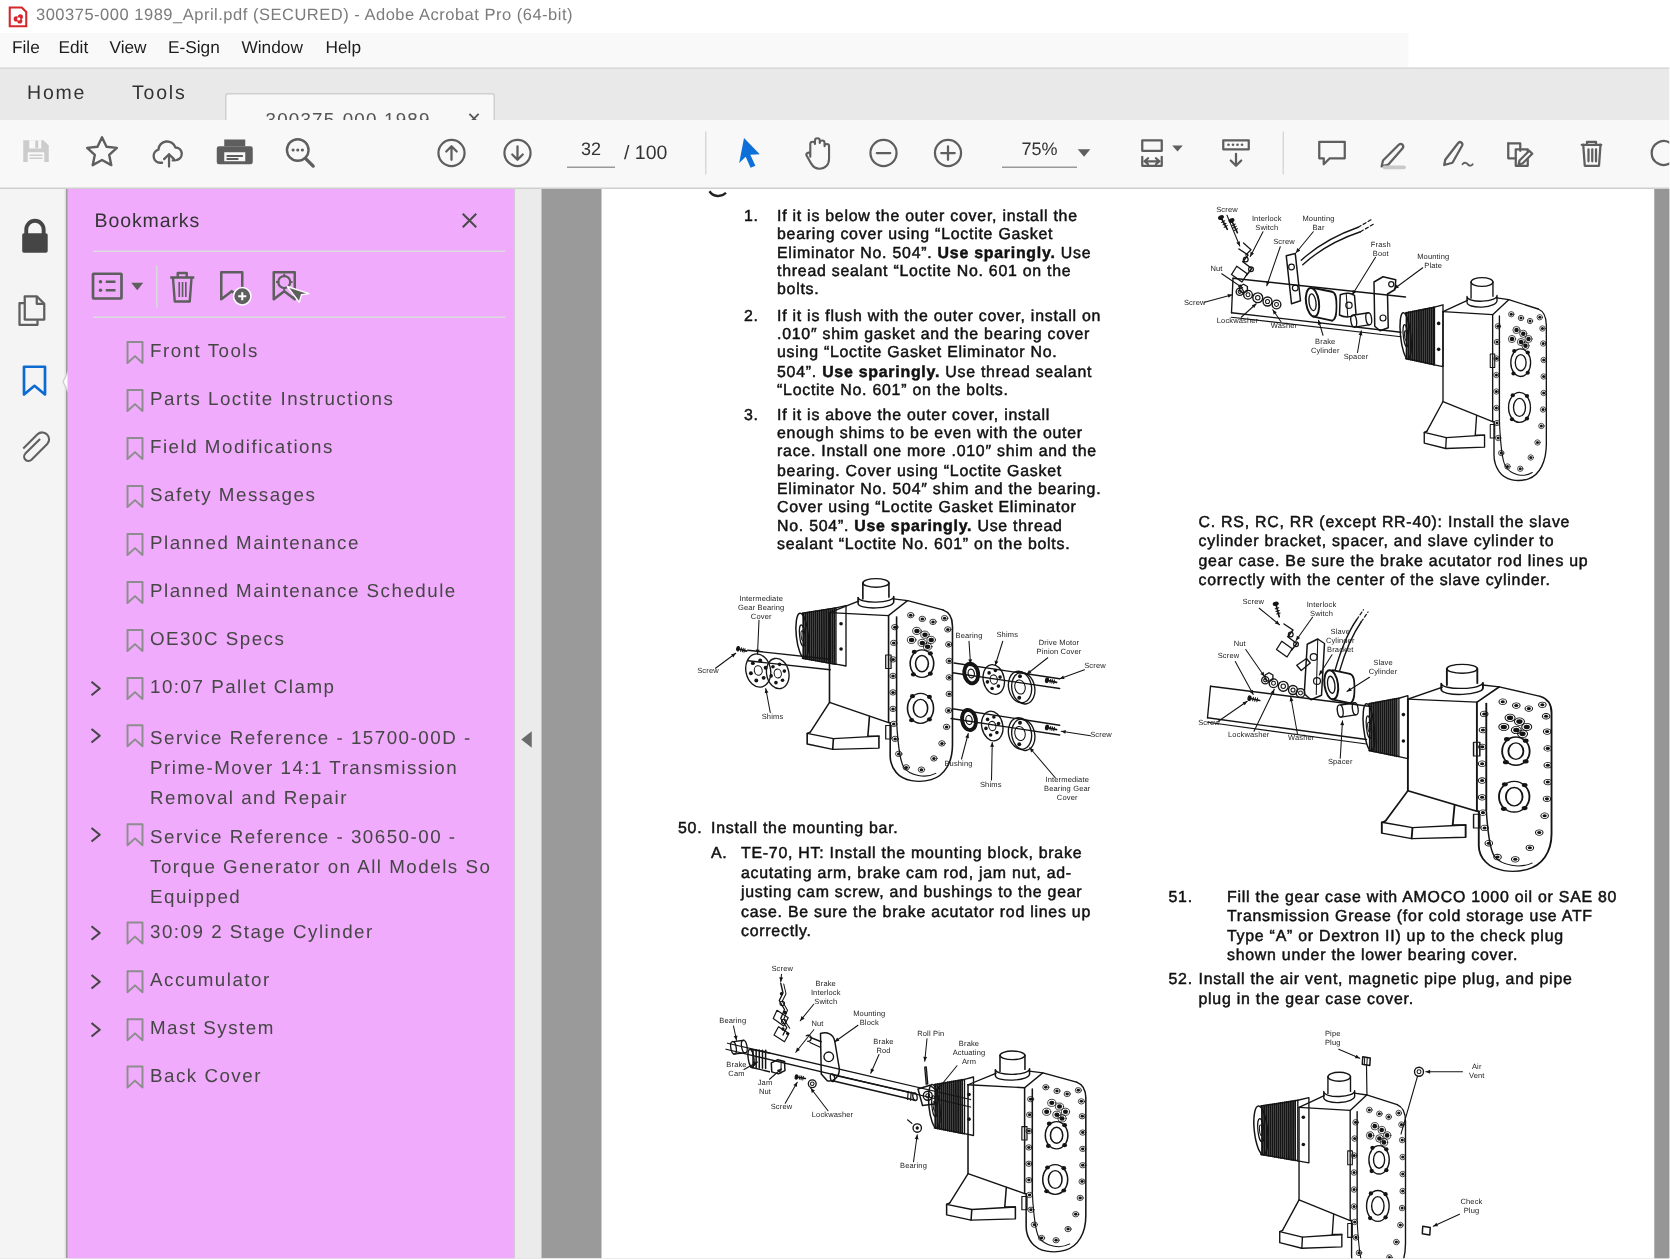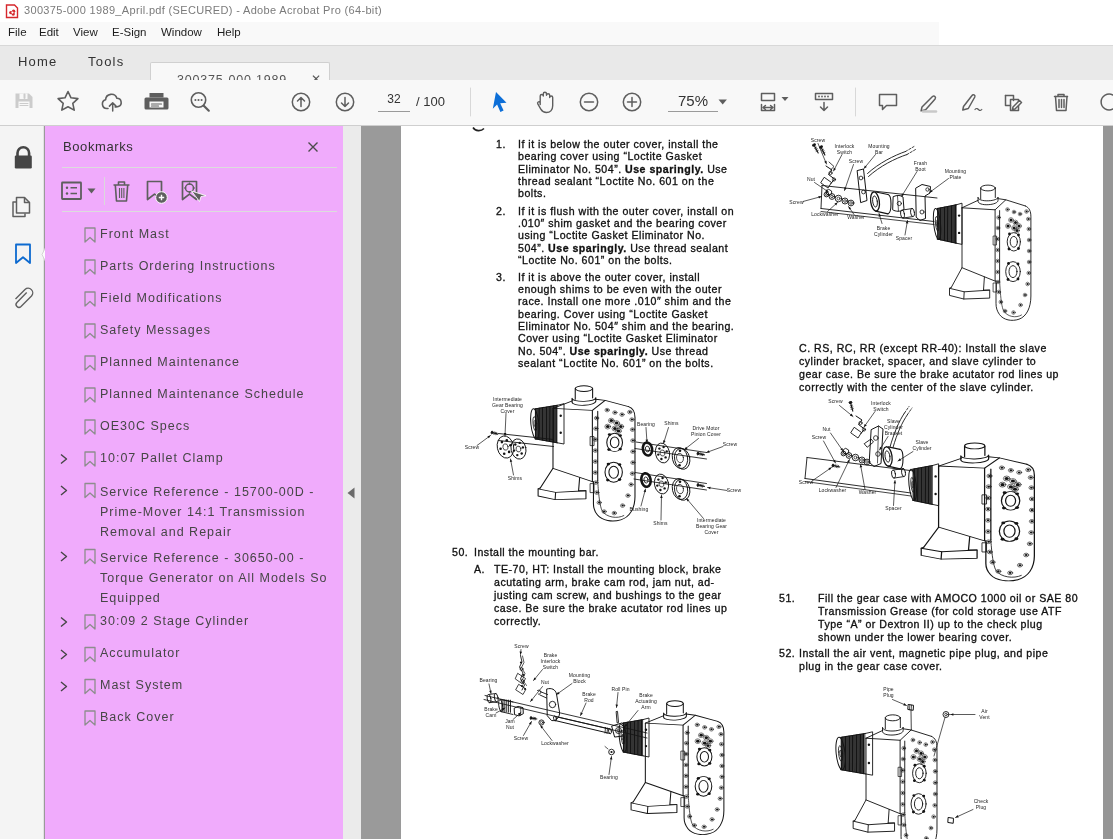--- a/index.html
+++ b/index.html
@@ -27,21 +27,21 @@
   #doctab .x { position:absolute; left:160px; top:9px; font-size:12px; color:#555; }
 
   
   #toolbar { left:0; top:80px; width:1113px; height:46px; background:#f8f8f8;
              border-bottom:1px solid #cfcfcf; }
   #pagenum { position:absolute; left:378px; top:12px; width:32px; height:20px;
              border-bottom:1px solid #9a9a9a; font-size:12px; color:#333;
              text-align:center; }
   #pagetotal { position:absolute; left:416px; top:14px; font-size:13px; color:#333; }
   #zoomval { position:absolute; left:668px; top:12px; width:50px; height:20px;
-             border-bottom:1px solid #9a9a9a; font-size:15px; color:#333; text-align:center; }
+             border-bottom:1px solid #9a9a9a; font-size:12px; color:#333; text-align:center; }
 
   
   #content { left:0; top:126px; width:1113px; height:713px; background:#9a9a9a; }
   #rail { left:0; top:0; width:44px; height:713px; background:#f4f4f4;
           border-right:1px solid #e2e2e2; }
   #panel { left:45px; top:0; width:298px; height:713px; background:#f0abfc; }
   #gutter { left:343px; top:0; width:18px; height:713px; background:#ebebeb; }
   #scrollbar { left:1103px; top:0; width:10px; height:713px; background:#969696; }
   #page { left:401px; top:0; width:702px; height:713px; background:#ffffff; }
 
@@ -265,22 +265,22 @@
         <path d="M40 458.5 h10 v14 l-5 -4.6 -5 4.6 z" stroke="#8d8d8d"></path>
         <path d="M40 490 h10 v14 l-5 -4.6 -5 4.6 z" stroke="#8d8d8d"></path>
         <path d="M16 233.5 l5.5 4.5 -5.5 4.5" stroke="#454545" stroke-width="1.4"></path>
         <path d="M16 265 l5.5 4.5 -5.5 4.5" stroke="#454545" stroke-width="1.4"></path>
         <path d="M16 331 l5.5 4.5 -5.5 4.5" stroke="#454545" stroke-width="1.4"></path>
         <path d="M16 396.5 l5.5 4.5 -5.5 4.5" stroke="#454545" stroke-width="1.4"></path>
         <path d="M16 429 l5.5 4.5 -5.5 4.5" stroke="#454545" stroke-width="1.4"></path>
         <path d="M16 461 l5.5 4.5 -5.5 4.5" stroke="#454545" stroke-width="1.4"></path>
         </g>
       </svg>
-      <div class="bmitem" style="left:55px;top:101px">Front Mast</div>
-      <div class="bmitem" style="left:55px;top:133px">Parts Ordering Instructions</div>
+      <div class="bmitem" style="left:55px;top:101px">Front Tools</div>
+      <div class="bmitem" style="left:55px;top:133px">Parts Loctite Instructions</div>
       <div class="bmitem" style="left:55px;top:165px">Field Modifications</div>
       <div class="bmitem" style="left:55px;top:197px">Safety Messages</div>
       <div class="bmitem" style="left:55px;top:229px">Planned Maintenance</div>
       <div class="bmitem" style="left:55px;top:261px">Planned Maintenance Schedule</div>
       <div class="bmitem" style="left:55px;top:293px">OE30C Specs</div>
       <div class="bmitem" style="left:55px;top:325px">10:07 Pallet Clamp</div>
       <div class="bmitem" style="left:55px;top:356px;width:232px;line-height:20px">Service Reference - 15700-00D - Prime-Mover 14:1 Transmission Removal and Repair</div>
       <div class="bmitem" style="left:55px;top:422px;width:232px;line-height:20px">Service Reference - 30650-00 - Torque Generator on All Models So Equipped</div>
       <div class="bmitem" style="left:55px;top:488px">30:09 2 Stage Cylinder</div>
       <div class="bmitem" style="left:55px;top:520px">Accumulator</div>

